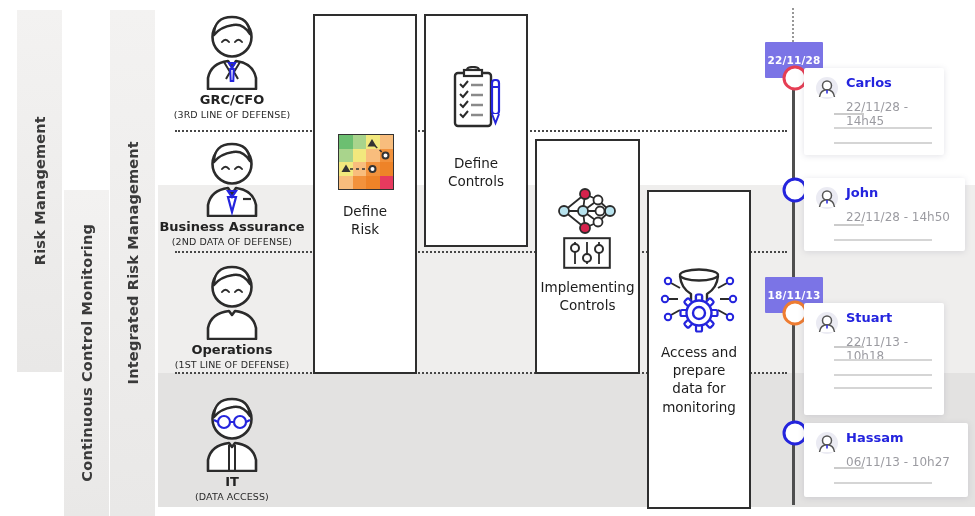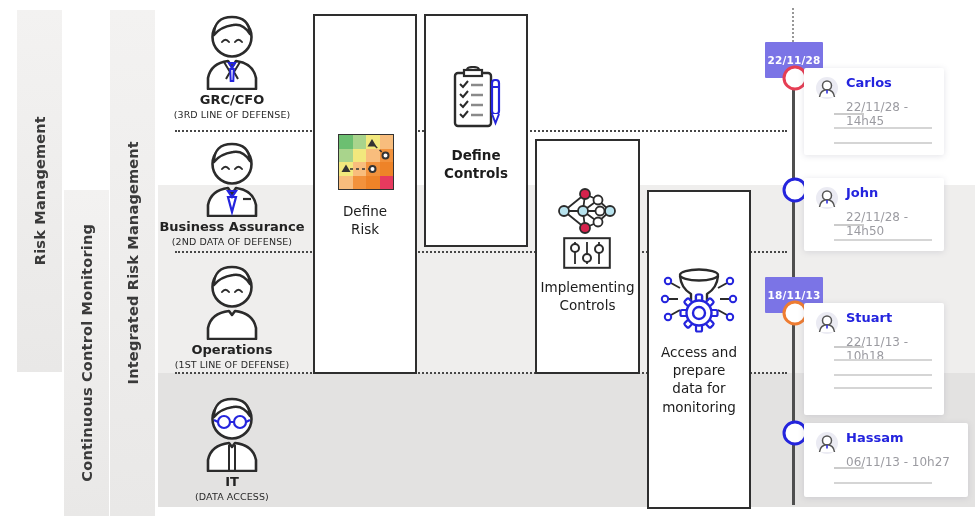--- a/index.html
+++ b/index.html
@@ -34,21 +34,21 @@
   .stepbox{position:absolute;background:#fff;border:2px solid #2e2e2e;z-index:2;}
   #box-define-risk{left:313px;top:14px;width:100px;height:356px;}
   #box-define-controls{left:424px;top:14px;width:100px;height:229px;}
   #box-impl-controls{left:535px;top:139px;width:101px;height:231px;}
   #box-access{left:647px;top:190px;width:100px;height:315px;}
   .steplabel{
     position:absolute;left:0;right:0;margin:0 auto;text-align:center;
     font-size:13.5px;font-weight:500;color:#1c1c1c;line-height:1.35;
   }
   #lbl-define-risk{top:186px;width:58px;}
-  #lbl-define-controls{top:130px;width:70px;font-weight:bold;}
+  #lbl-define-controls{top:138px;width:70px;}
   #lbl-impl-controls{top:137px;width:96px;}
   #lbl-access{top:151px;width:84px;}
   
   #heatwrap{position:absolute;left:23px;top:118px;width:54px;height:54px;border:1.5px solid #333;}
   #heatgrid{display:grid;grid-template-columns:repeat(4,1fr);grid-template-rows:repeat(4,1fr);width:54px;height:54px;}
   #heatmarks{position:absolute;left:0;top:0;}
   
   .boxicon{position:absolute;}
   #icon-clipboard{left:26px;top:50px;}
   #icon-network{left:21px;top:46px;}
@@ -63,21 +63,21 @@
     letter-spacing:.2px;z-index:3;
   }
   #badge-1{top:42px;} #badge-2{top:277px;}
   .tnode{position:absolute;left:781px;z-index:3;}
   #node-0{top:64px;} #node-1{top:176px;} #node-2{top:299px;} #node-3{top:419px;}
   
   .card{
     position:absolute;left:804px;width:140px;background:#fff;border-radius:2px;z-index:4;
     box-shadow:0 1px 6px rgba(100,100,130,.18);
   }
-  #card-0{top:68px;height:87px;} #card-1{top:178px;height:73px;}
+  #card-0{top:68px;height:87px;} #card-1{top:178px;height:73px;padding-left:21px;}
   #card-2{top:303px;height:112px;} #card-3{top:423px;height:74px;padding-left:24px;}
   .avatar{
     position:absolute;left:12px;top:9px;width:22px;height:22px;border-radius:50%;
     background:#ebebf3;display:flex;align-items:center;justify-content:center;
   }
   .cname{position:absolute;left:42px;top:7px;font-size:13px;font-weight:700;color:#2424de;}
   .cdate{position:absolute;left:42px;top:23px;font-size:12px;color:#9b9ba1;margin-top:9px;}
   .sk{position:absolute;left:30px;height:2px;background:#d5d5d5;}
   .sk.short{width:30px;background:#cbcbcb;}
   .sk.long{width:98px;}

